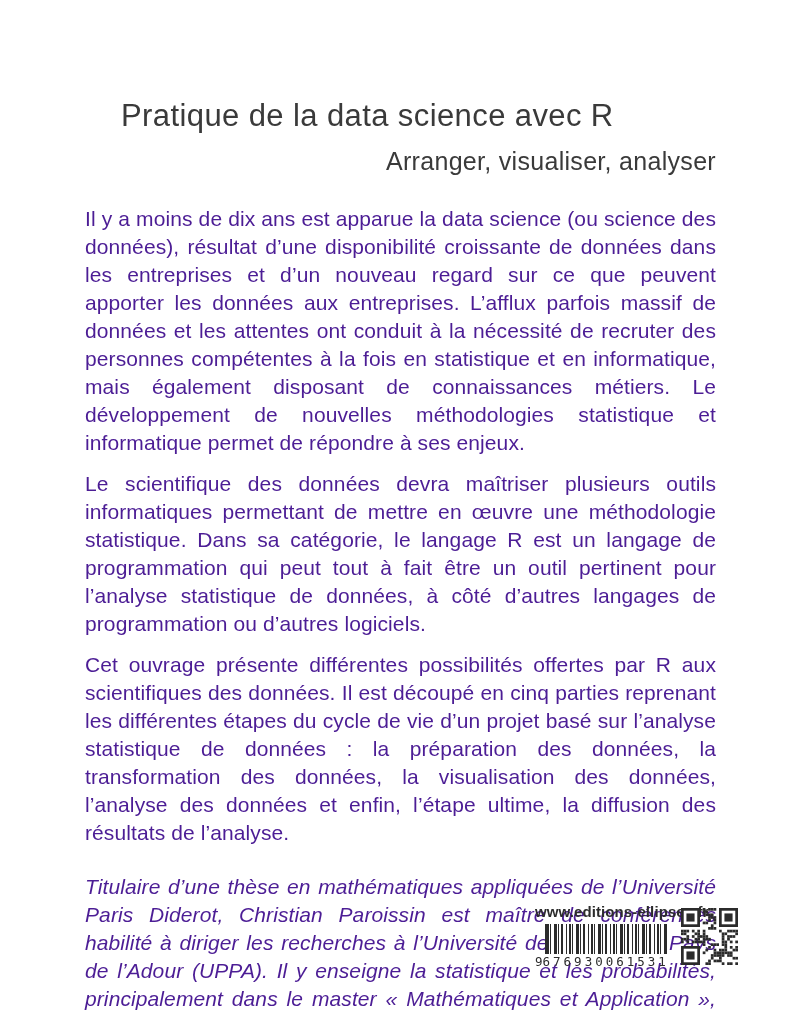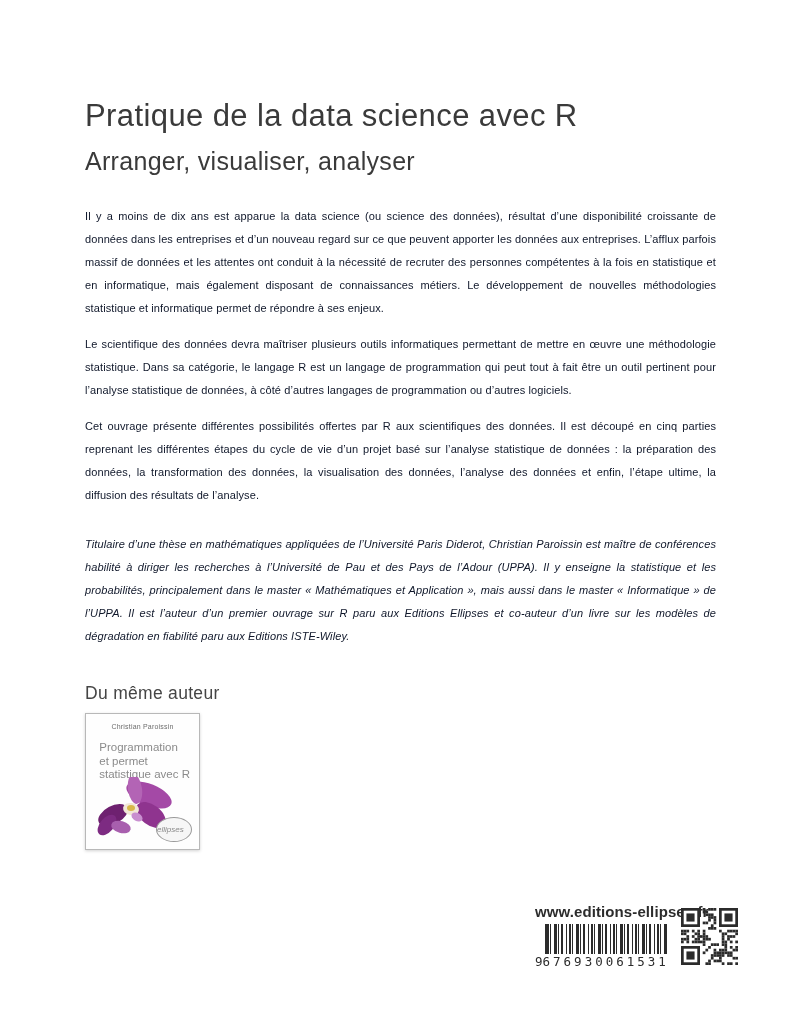--- a/index.html
+++ b/index.html
@@ -17,37 +17,39 @@
     top: 0;
     width: 631px;
   }
   .book-title {
     margin-top: 98px;
     font-size: 31px;
     font-weight: 400;
     letter-spacing: 0.4px;
     line-height: 36px;
     color: #3a3a3a;
+    margin-left: 36px;
   }
   .book-subtitle {
     margin-top: 12px;
     font-size: 25px;
     font-weight: 400;
     letter-spacing: 0.3px;
     line-height: 30px;
     color: #3a3a3a;
+    text-align: right;
   }
   .description { margin-top: 29px; }
   .description p {
-    font-size: 11px;
-    line-height: 23px;
+    font-size: 21px;
+    line-height: 28px;
     text-align: justify;
     letter-spacing: 0.1px;
     margin-bottom: 13px;
-    color: #0f172a;
+    color: #4c1d95;
   }
   .description p.bio {
     font-style: italic;
     margin-top: 26px;
     margin-bottom: 0;
   }
   .same-author-heading {
     margin-top: 35px;
     font-size: 17.5px;
     color: #454545;

